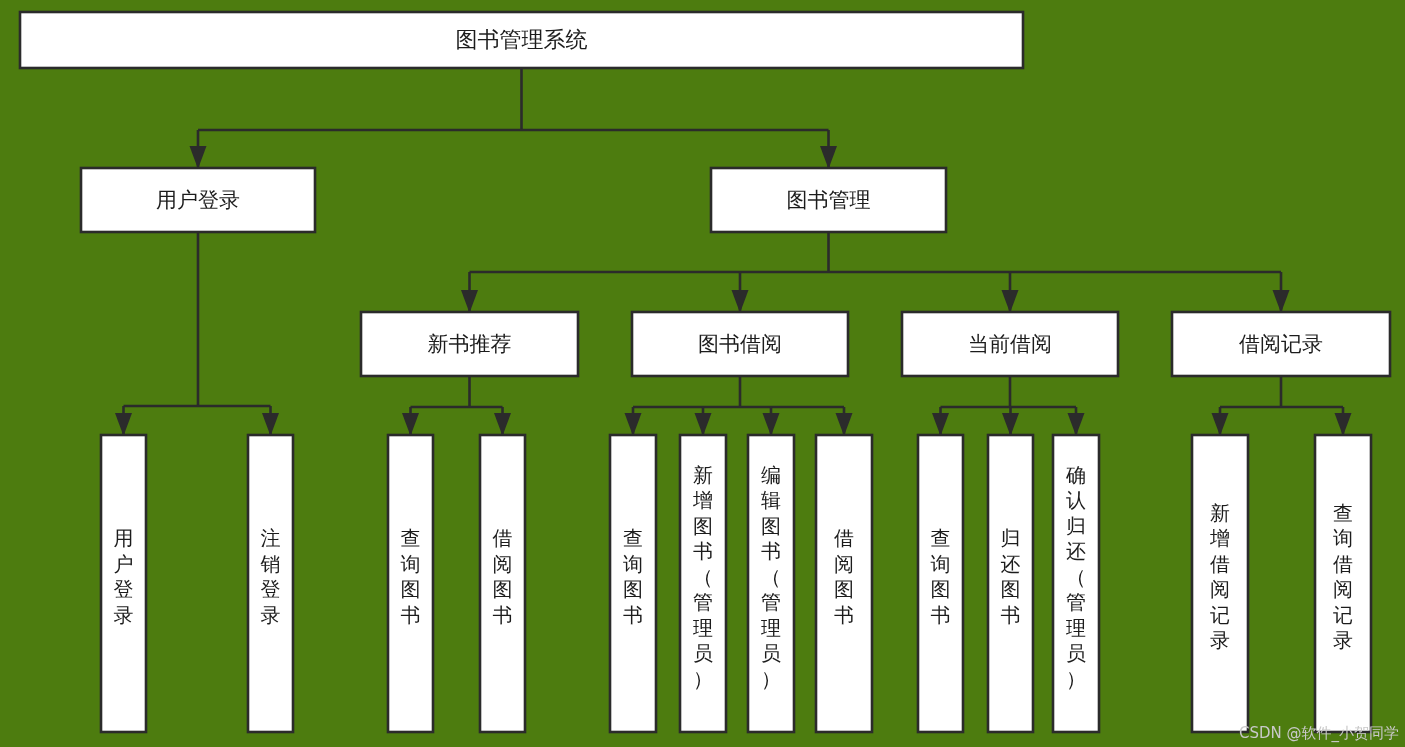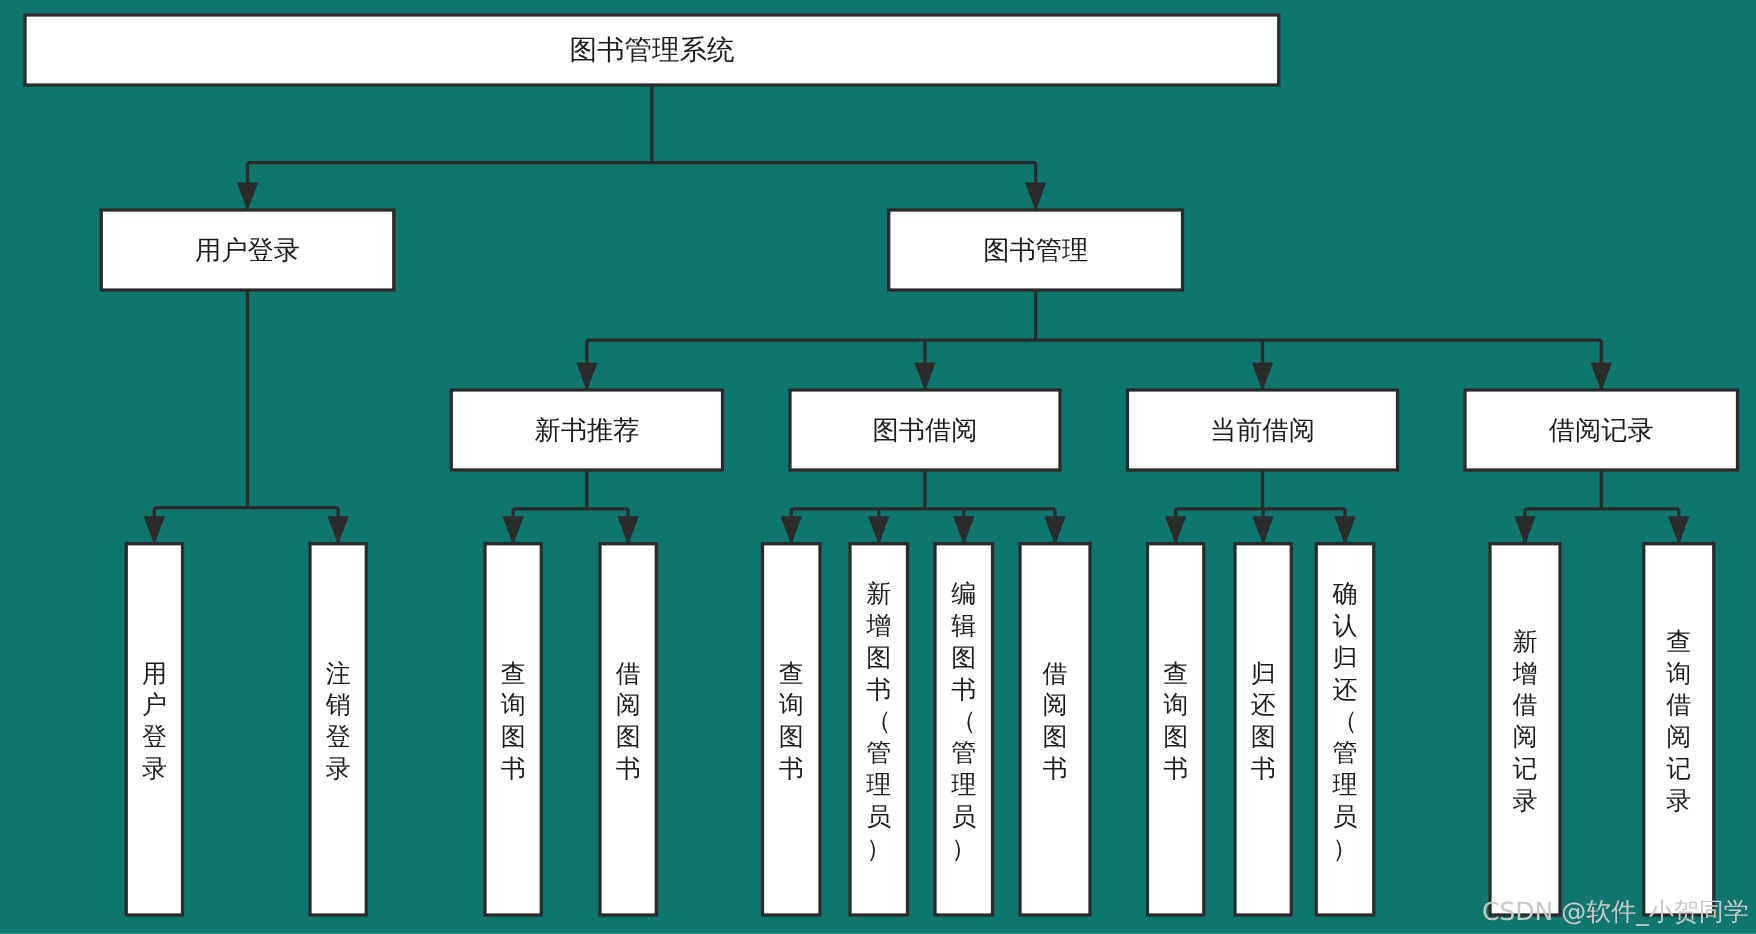--- a/index.html
+++ b/index.html
@@ -10,21 +10,21 @@
   body {
     width: 1405px;
     height: 747px;
     font-family: "DejaVu Sans", "Liberation Sans", sans-serif;
     overflow: hidden;
   }
   #diagram-root {
     position: relative;
     width: 1405px;
     height: 747px;
-    background: #0f766e;
+    background: #4d7c0f;
   }
   svg#flow-svg {
     position: absolute;
     left: 0;
     top: 0;
     width: 1405px;
     height: 747px;
     display: block;
   }
   .node-box {
@@ -40,21 +40,21 @@
   }
   .arrow-head {
     fill: #2b2b2b;
     stroke: none;
   }
   .watermark-text {
     position: absolute;
     right: 6px;
     bottom: 4px;
     font-family: "DejaVu Sans", "Liberation Sans", sans-serif;
-    font-size: 20px;
+    font-size: 15px;
     color: #c9c9c9;
     white-space: nowrap;
     user-select: none;
   }
 </style>
 </head>
 <body>
 
 <div id="diagram-root">
 

